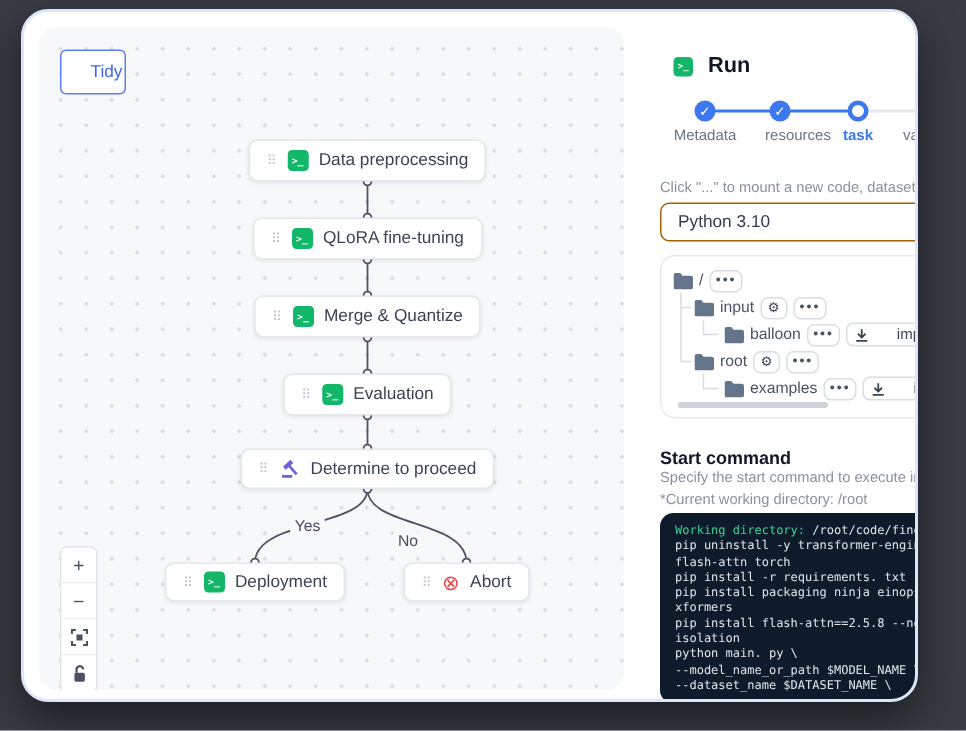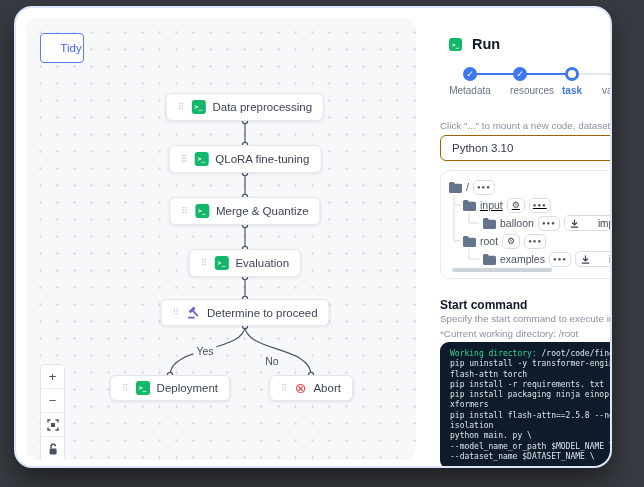--- a/index.html
+++ b/index.html
@@ -232,21 +232,21 @@
       <div class="trow" style="left:8px; top:8px;">
         <svg width="13" height="11" viewBox="0 0 13 11">
             <path d="M0,1.5 A1.5,1.5 0 0 1 1.5,0 H4.5 L6,1.8 H11.5 A1.5,1.5 0 0 1 13,3.3 V9.5 A1.5,1.5 0 0 1 11.5,11 H1.5 A1.5,1.5 0 0 1 0,9.5 Z" fill="#64748b"></path>
           </svg>
         <span class="fname">/</span>
         <span class="tbtn more">
             <span>●●●</span>
           </span>
       </div>
 
-      <div class="trow" style="left:22px; top:26px;text-decoration:underline;">
+      <div class="trow" style="left:22px; top:26px;">
         <svg width="13" height="11" viewBox="0 0 13 11">
             <path d="M0,1.5 A1.5,1.5 0 0 1 1.5,0 H4.5 L6,1.8 H11.5 A1.5,1.5 0 0 1 13,3.3 V9.5 A1.5,1.5 0 0 1 11.5,11 H1.5 A1.5,1.5 0 0 1 0,9.5 Z" fill="#64748b"></path>
           </svg>
         <span class="fname">input</span>
         <span class="tbtn gear">
             <span>⚙</span>
           </span>
         <span class="tbtn more">
             <span>●●●</span>
           </span>

